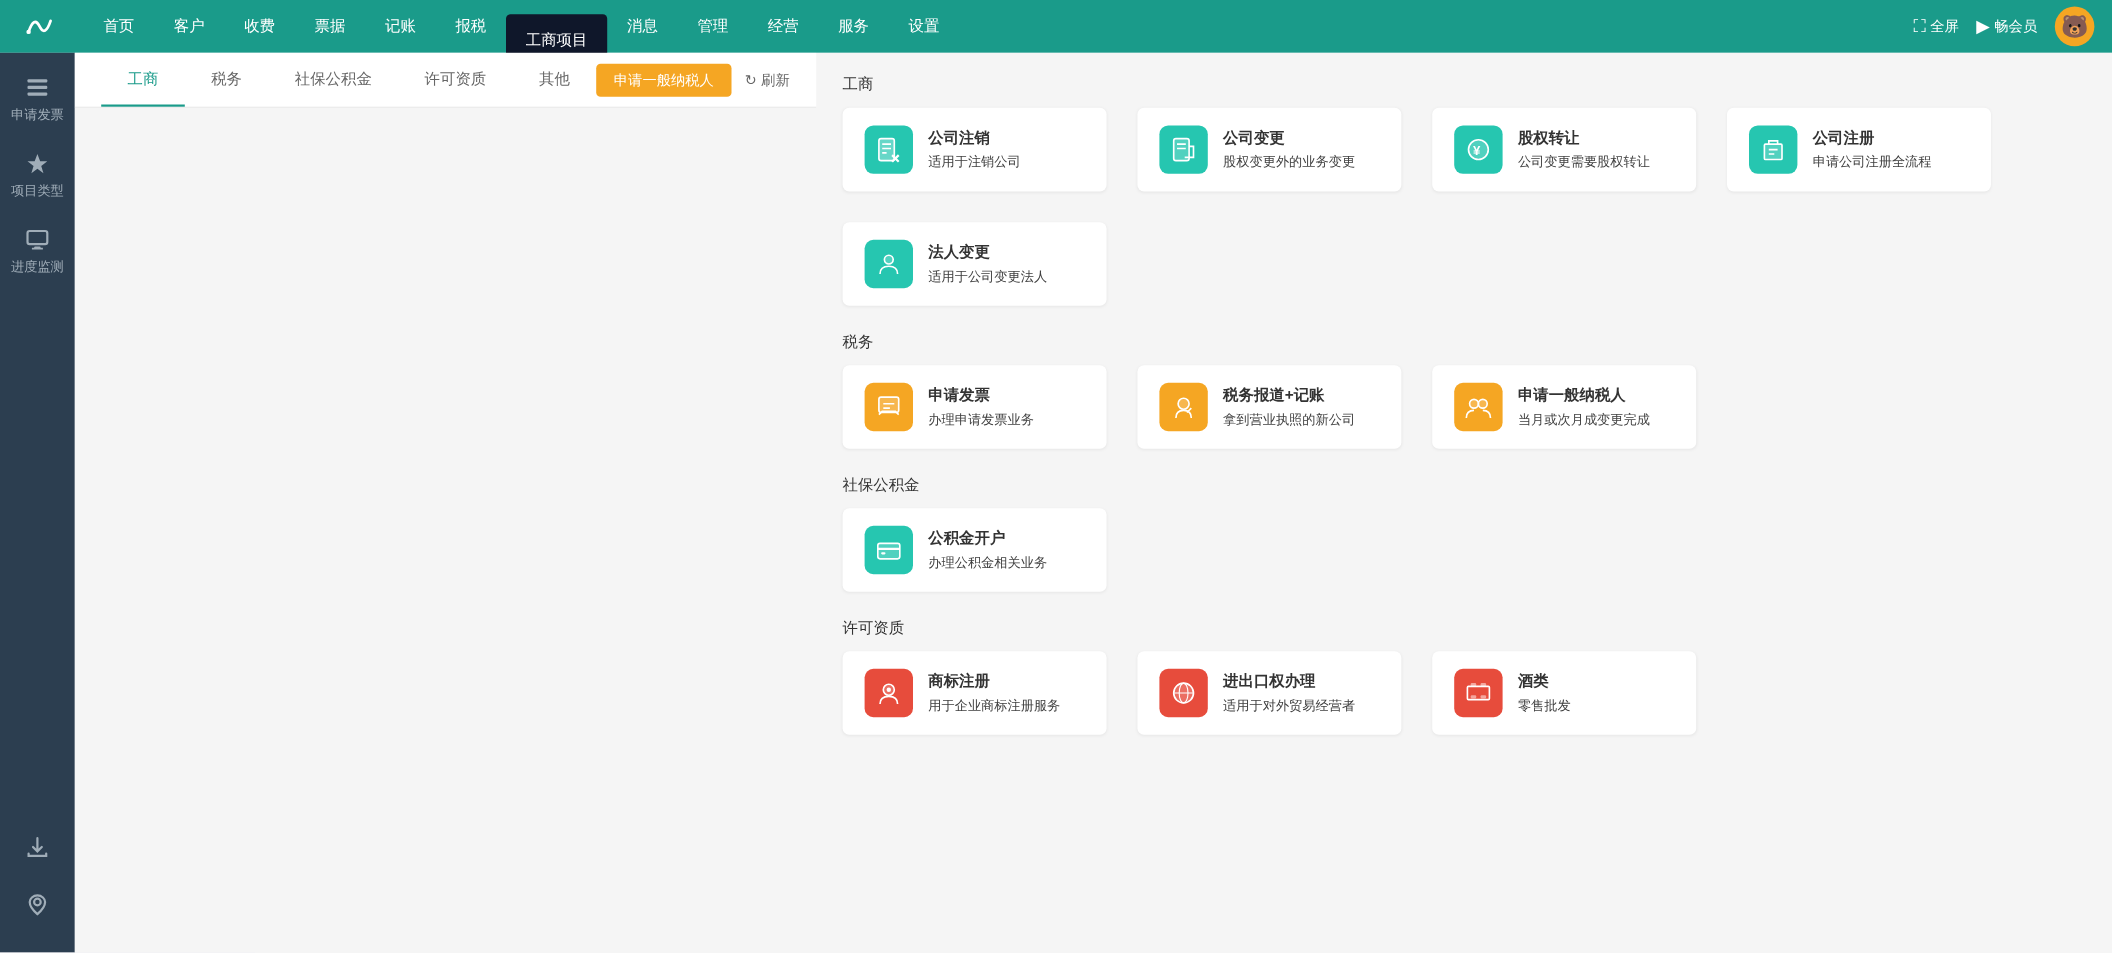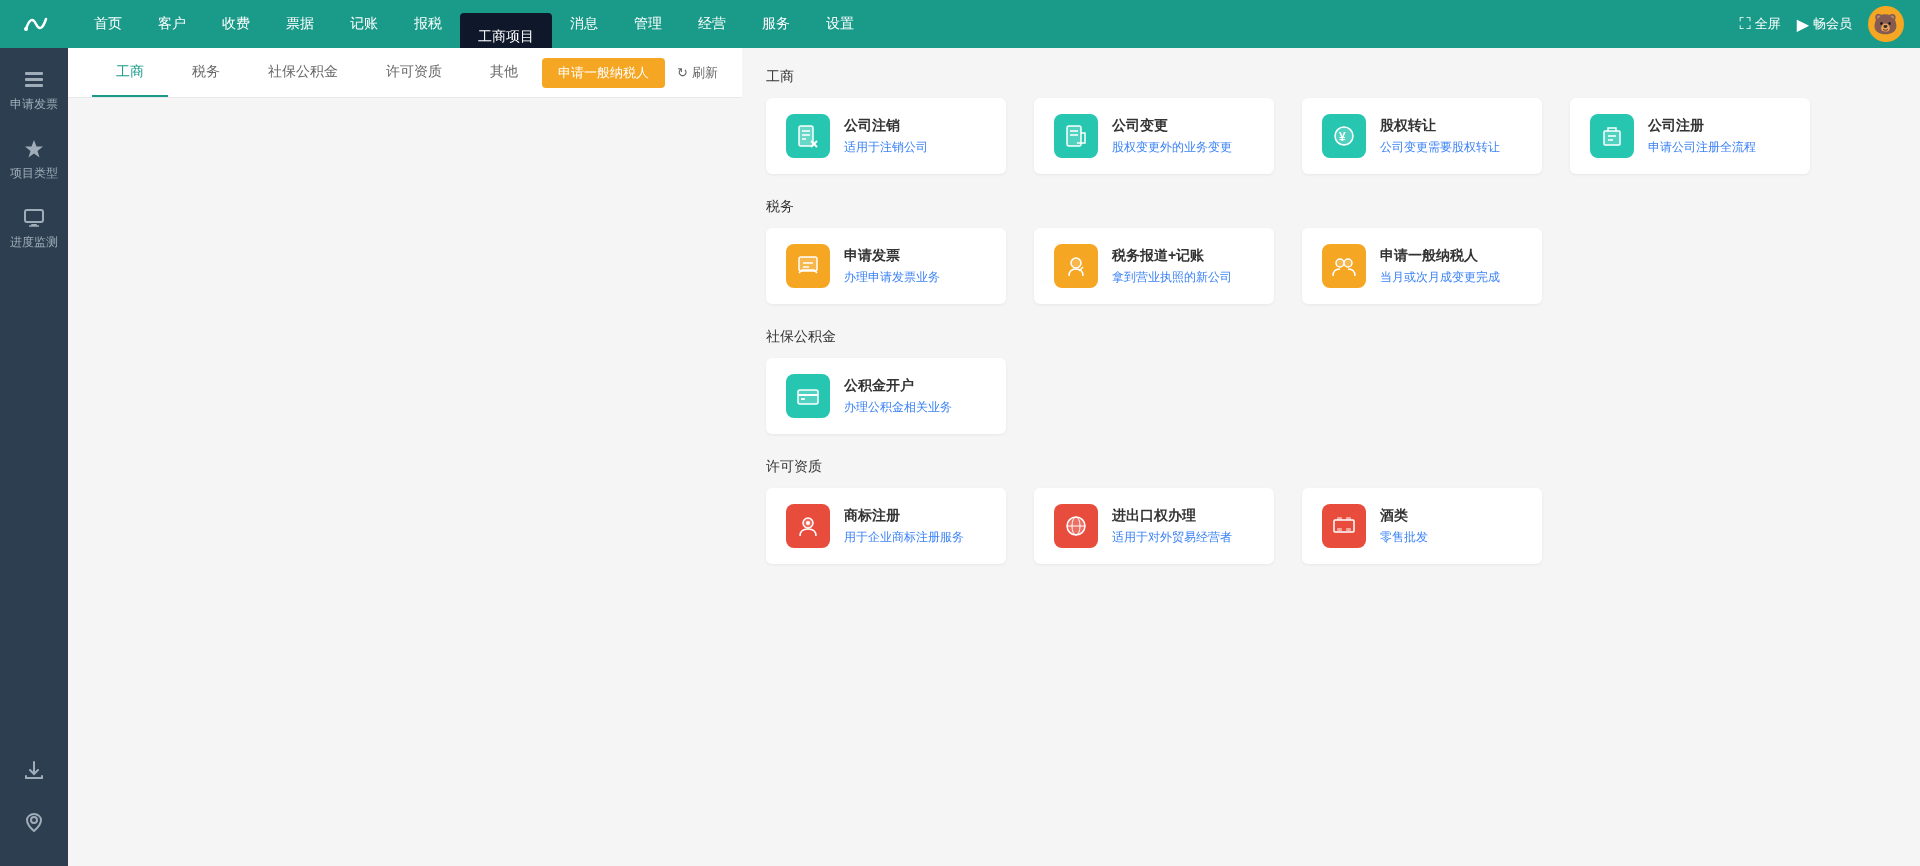--- a/index.html
+++ b/index.html
@@ -226,21 +226,21 @@
 
     .card-text {}
     .card-title {
       font-size: 14px;
       font-weight: 600;
       color: #333;
       margin-bottom: 4px;
     }
     .card-desc {
       font-size: 12px;
-      color: #3b82f6;
+      color: #404040;
     }
 
     
     .content-area::-webkit-scrollbar { width: 8px; }
     .content-area::-webkit-scrollbar-track { background: #f0f0f0; }
     .content-area::-webkit-scrollbar-thumb { background: #ccc; border-radius: 4px; }
 
     
     .section-block { margin-bottom: 20px; }
   </style>
@@ -405,20 +405,32 @@
                   <path d="M9 8 L9 5 L17 5 L17 8" stroke="white" stroke-width="1.5" fill="none"></path>
                   <line x1="9" y1="13" x2="17" y2="13" stroke="white" stroke-width="1.5"></line>
                   <line x1="9" y1="17" x2="14" y2="17" stroke="white" stroke-width="1.5"></line>
                 </svg>
               </div>
               <div class="card-text">
                 <div class="card-title">公司注册</div>
                 <div class="card-desc">申请公司注册全流程</div>
               </div>
             </div>
+            <div class="card">
+              <div class="card-icon teal">
+                <svg width="26" height="26" viewBox="0 0 26 26" fill="none">
+                  <circle cx="13" cy="9" r="4" stroke="white" stroke-width="1.5" fill="rgba(255,255,255,0.2)"></circle>
+                  <path d="M5 22 C5 17 8 15 13 15 C18 15 21 17 21 22" stroke="white" stroke-width="1.5" fill="none"></path>
+                </svg>
+              </div>
+              <div class="card-text">
+                <div class="card-title">法人变更</div>
+                <div class="card-desc">适用于公司变更法人</div>
+              </div>
+            </div>
           </div>
         </div>
         <div class="section-block">
           <div class="section-title">税务</div>
           <div class="cards-grid">
             <div class="card">
               <div class="card-icon orange">
                 <svg width="26" height="26" viewBox="0 0 26 26" fill="none">
                   <rect x="4" y="4" width="18" height="14" rx="2" stroke="white" stroke-width="1.5" fill="rgba(255,255,255,0.2)"></rect>
                   <line x1="8" y1="10" x2="18" y2="10" stroke="white" stroke-width="1.5"></line>

